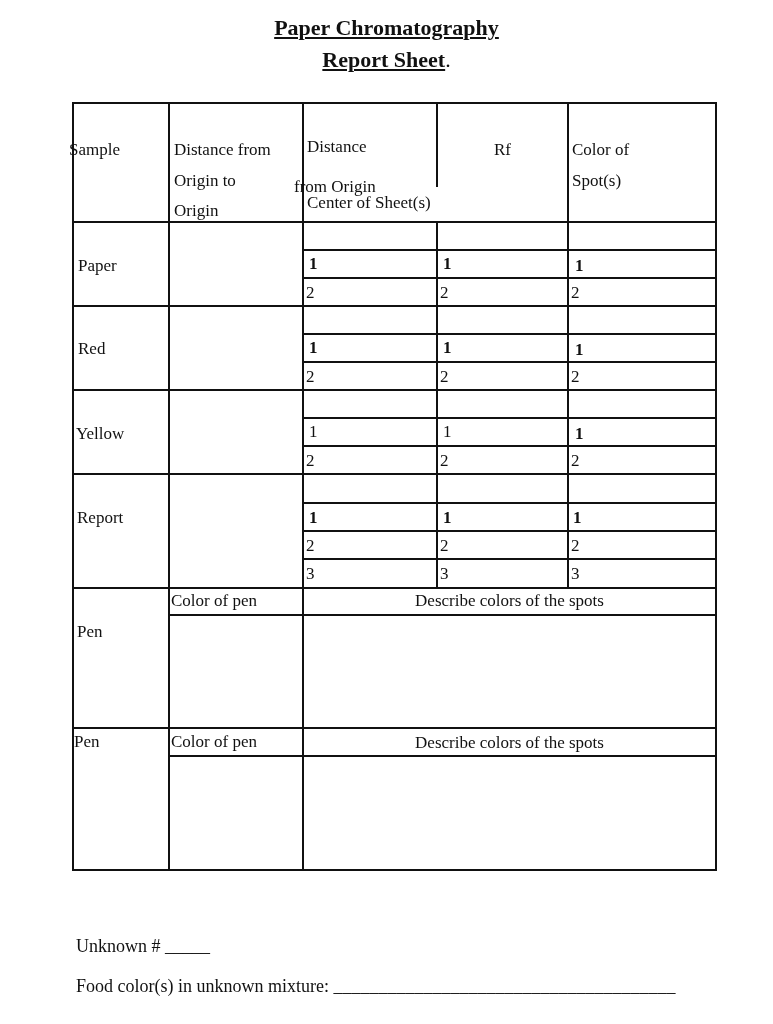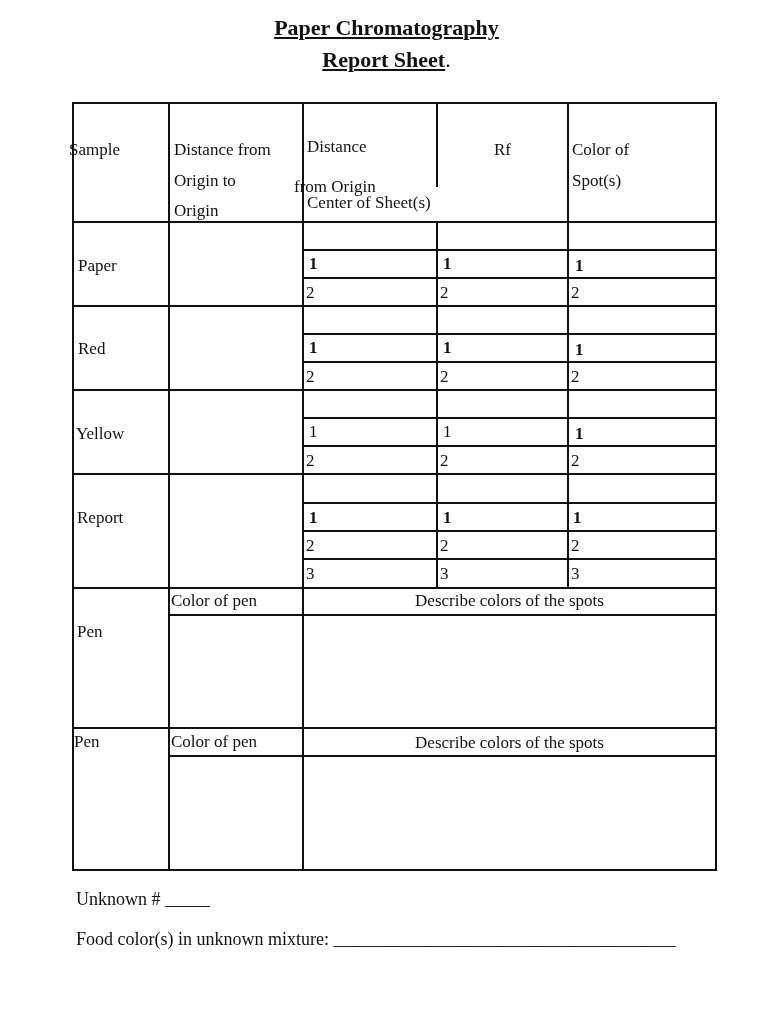--- a/index.html
+++ b/index.html
@@ -7,21 +7,21 @@
        font-family:"Liberation Serif","DejaVu Serif",serif;color:#111;}
   .title{position:absolute;left:0;width:773px;text-align:center;
          font-weight:bold;font-size:22px;line-height:26px;}
   .title span{text-decoration:underline;text-decoration-thickness:2px;text-underline-offset:2px;}
   .hl{position:absolute;background:#111;height:2px;}
   .vl{position:absolute;background:#111;width:2px;}
   .txt{position:absolute;font-size:17px;line-height:22px;white-space:nowrap;}
   .input-cell{position:absolute;}
   .num{font-size:17px;}
   .num.bold{font-weight:bold;}
-  .footer{position:absolute;font-size:18px;line-height:22px;white-space:nowrap;}
+  .footer{position:absolute;font-size:18px;line-height:22px;white-space:nowrap;margin-top:47px;}
 </style>
 </head>
 <body>
 
 <div class="title" style="top:15px;">
   <span>Paper Chromatography</span>
 </div>
 <div class="title" style="top:47px;">
   <span>Report Sheet</span><b style="font-weight:normal;">.</b>
 </div>

